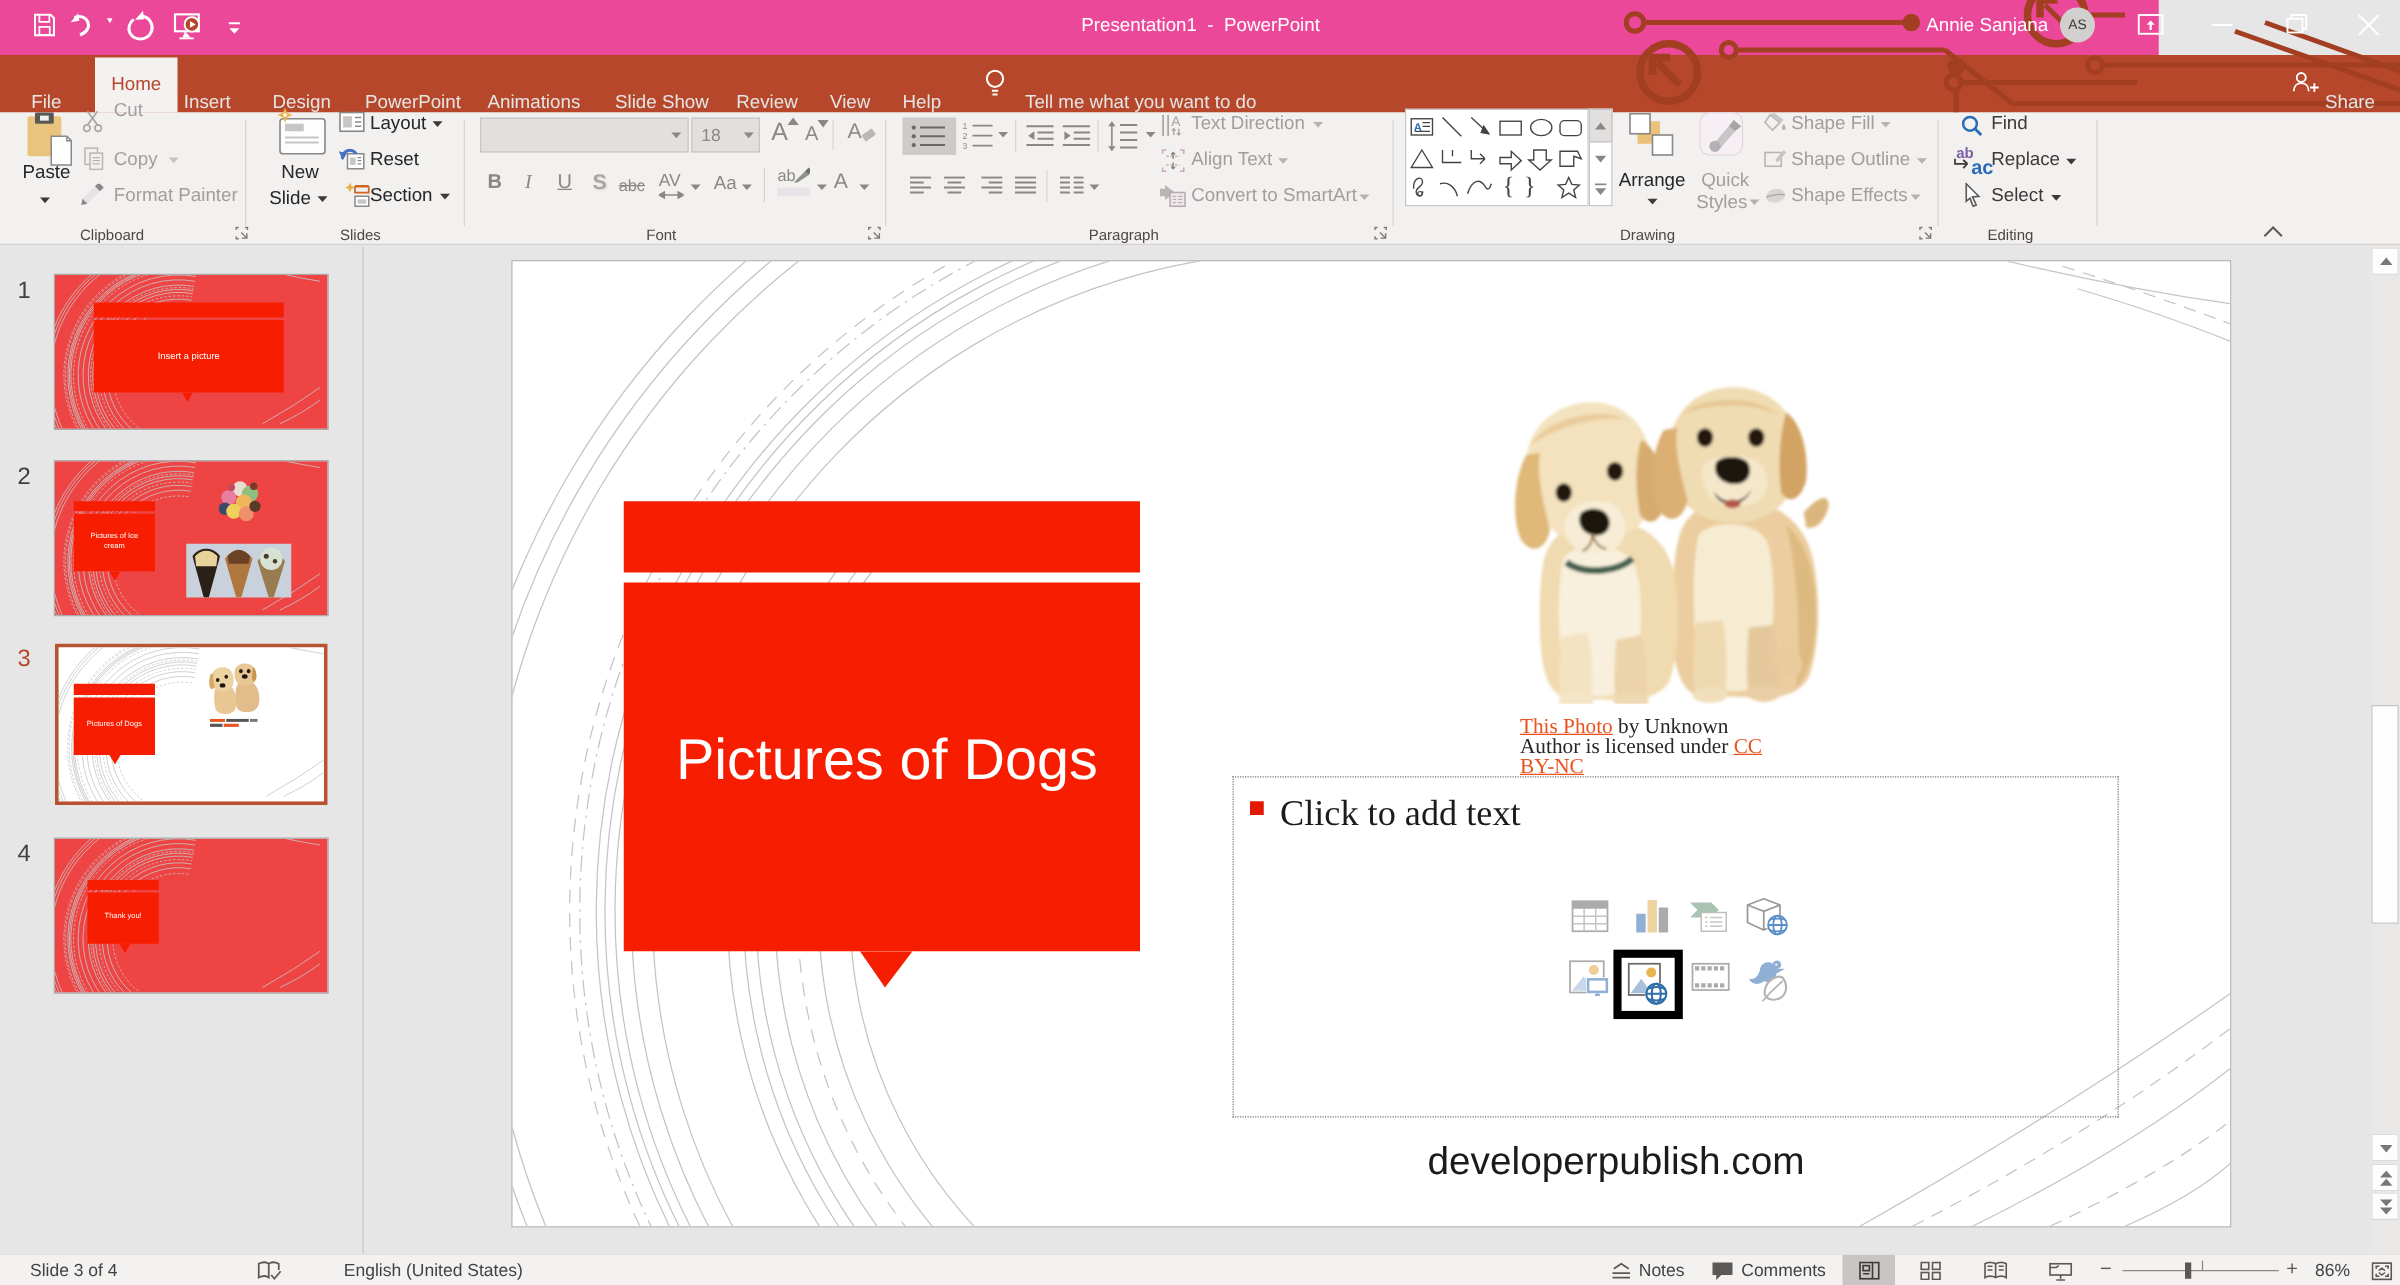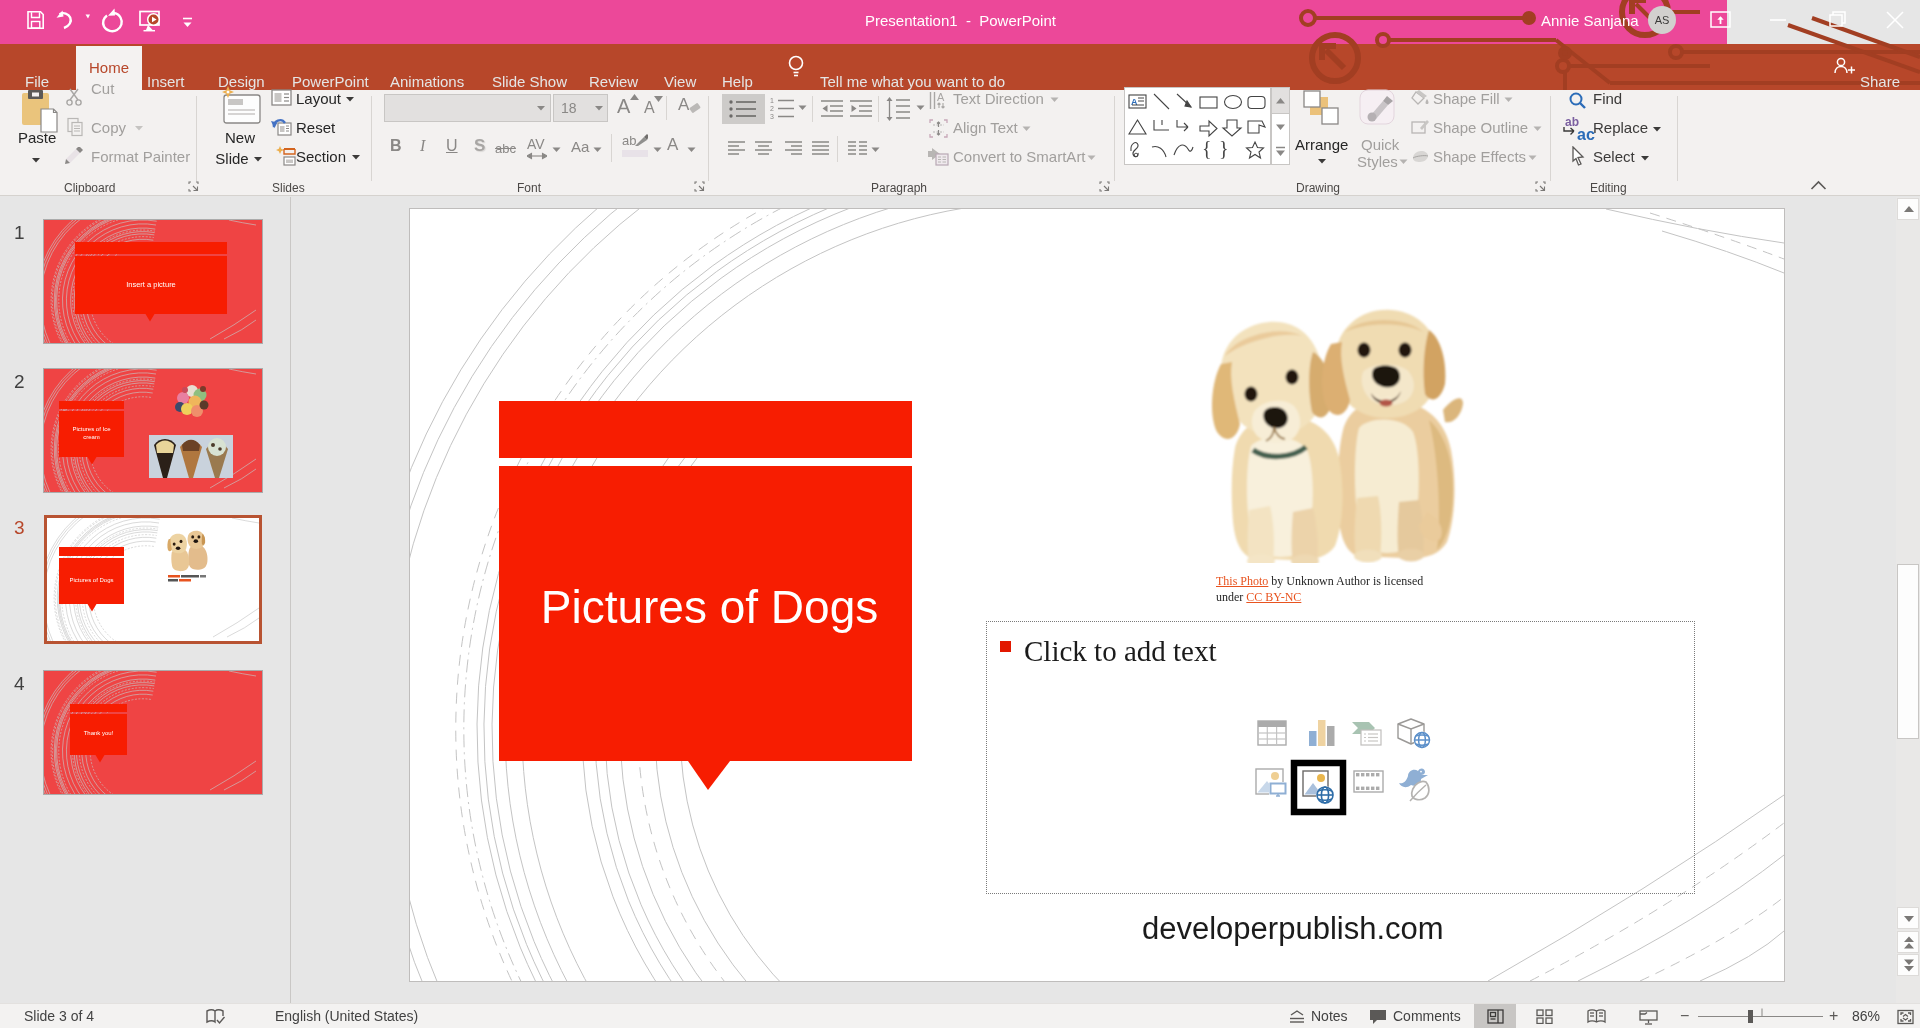--- a/index.html
+++ b/index.html
@@ -887,21 +887,21 @@
 
 <ellipse cx="157" cy="50" rx="6.5" ry="7.5" fill="#241810"></ellipse>
 <ellipse cx="198" cy="50" rx="6.5" ry="7.5" fill="#241810"></ellipse>
 <path d="M156 72 C164 62 194 62 202 72 C210 82 208 96 197 102 C184 108 170 106 162 98 C155 90 153 80 156 72 Z" fill="#F4E7CA"></path>
 <path d="M166 70 C169 64 187 64 191 70 C195 76 193 85 184 87 C172 89 162 80 166 70 Z" fill="#1A120C"></path>
 <path d="M164 93 C170 104 188 104 194 91 C190 106 168 108 164 93 Z" fill="#3A2016"></path>
 <path d="M168 94 C174 100 184 100 190 92 C186 99 172 100 168 94 Z" fill="#FFF6EC"></path>
 <ellipse cx="179" cy="103" rx="6.5" ry="3.5" fill="#B25446"></ellipse>
 </g>
 </svg>
-    <div class="abs" style="left:806px;top:364px;width:215px;font-family:'Liberation Serif',serif;font-size:12px;line-height:16px;color:#262626"><span style="color:#E8531F;text-decoration:underline">This Photo</span> by Unknown Author is licensed under <span style="color:#E8531F;text-decoration:underline">CC BY-NC</span></div>
+    <div class="abs" style="left:806px;top:364px;width:215px;font-family:'Liberation Serif',serif;font-size:17px;line-height:16px;color:#262626"><span style="color:#E8531F;text-decoration:underline">This Photo</span> by Unknown Author is licensed under <span style="color:#E8531F;text-decoration:underline">CC BY-NC</span></div>
     <div class="abs" style="left:576px;top:412px;width:709px;height:273px;border:1px dotted #7A7A7A"></div>
     <div class="abs" style="left:590px;top:432px;width:11px;height:11px;background:#E21800"></div>
     <div class="abs" style="left:614px;top:426px;font-family:'Liberation Serif',serif;font-size:29px;color:#1B1B1B">Click to add text</div>
     <svg class="abs" style="left:840px;top:504px" width="320" height="145" viewBox="0 0 320 145">
 
       <g transform="translate(8,8)">
         <rect x="0" y="0" width="28" height="24" fill="#fff" stroke="#ABABAB" stroke-width="1.4"></rect>
         <rect x="0" y="0" width="28" height="6" fill="#ABABAB"></rect>
         <g stroke="#C4C4C4" stroke-width="1.2">
             <line x1="9.3" y1="6" x2="9.3" y2="24"></line>

